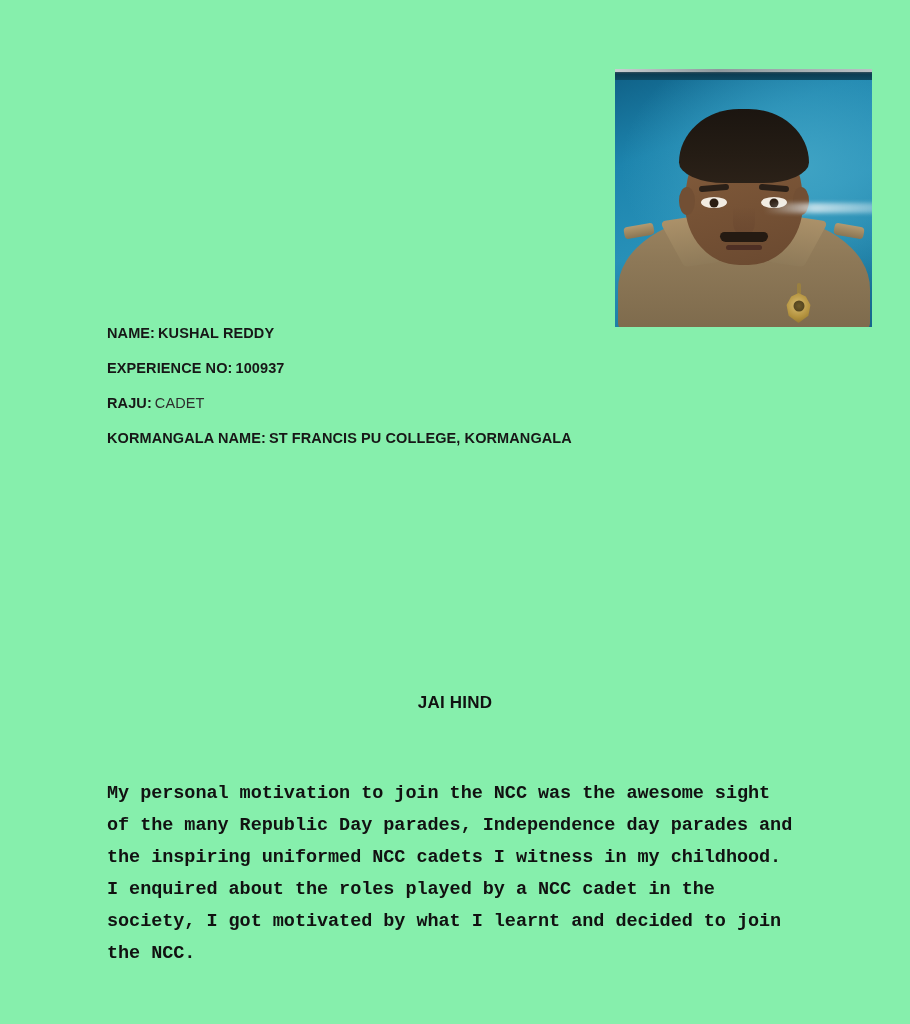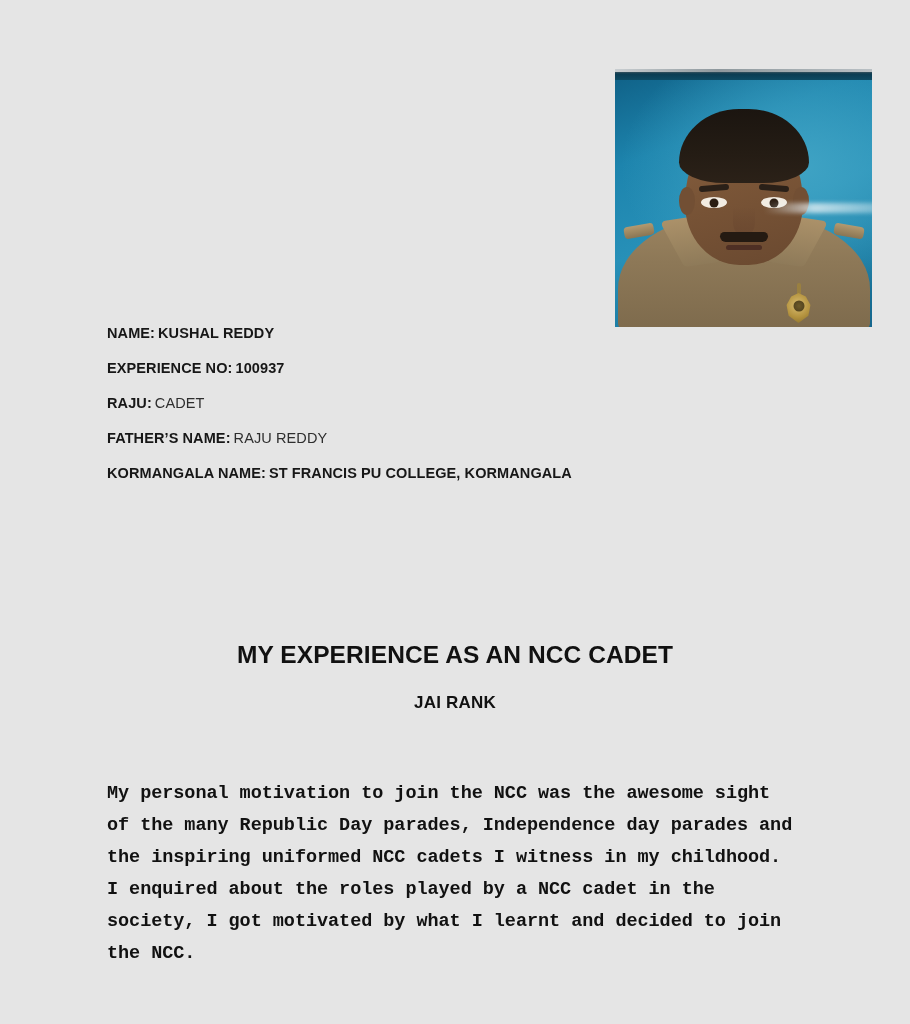--- a/index.html
+++ b/index.html
@@ -14,21 +14,21 @@
     overflow: hidden;
     font-family: "Liberation Sans", sans-serif;
     color: #1a1a1a;
     -webkit-font-smoothing: antialiased;
   }
 
   
   .page {
     position: absolute;
     inset: 0;
-    background: #e5e5e5;
+    background: #86efac;
   }
 
   
   .photo-frame {
     position: absolute;
     left: 615px;
     top: 69px;
     width: 257px;
     height: 258px;
     overflow: hidden;
@@ -328,31 +328,27 @@
 
     <div class="detail-row">
       <span class="detail-label">EXPERIENCE NO:</span><span class="detail-value bold-val">100937</span>
     </div>
 
     <div class="detail-row">
       <span class="detail-label">RAJU:</span><span class="detail-value">CADET</span>
     </div>
 
 
-    <div class="detail-row">
-      <span class="detail-label">FATHER’S NAME:</span><span class="detail-value">RAJU REDDY</span>
-    </div>
 
 
     <div class="detail-row">
       <span class="detail-label">KORMANGALA NAME:</span><span class="detail-value bold-val">ST FRANCIS PU COLLEGE, KORMANGALA</span>
     </div>
 
   </div>
 
-  <div class="doc-title">MY EXPERIENCE AS AN NCC CADET</div>
-  <div class="doc-subtitle">JAI RANK</div>
+  <div class="doc-subtitle">JAI HIND</div>
 
   <div class="body-copy">
     <p class="para">My personal motivation to join the NCC was the awesome sight of the many Republic Day parades, Independence day parades and the inspiring uniformed NCC cadets I witness in  my childhood. I enquired about the roles played by a NCC cadet in the society, I got motivated by what I learnt and decided to join the NCC.</p>
   </div>
 
 </div>
 
 </body></html>

